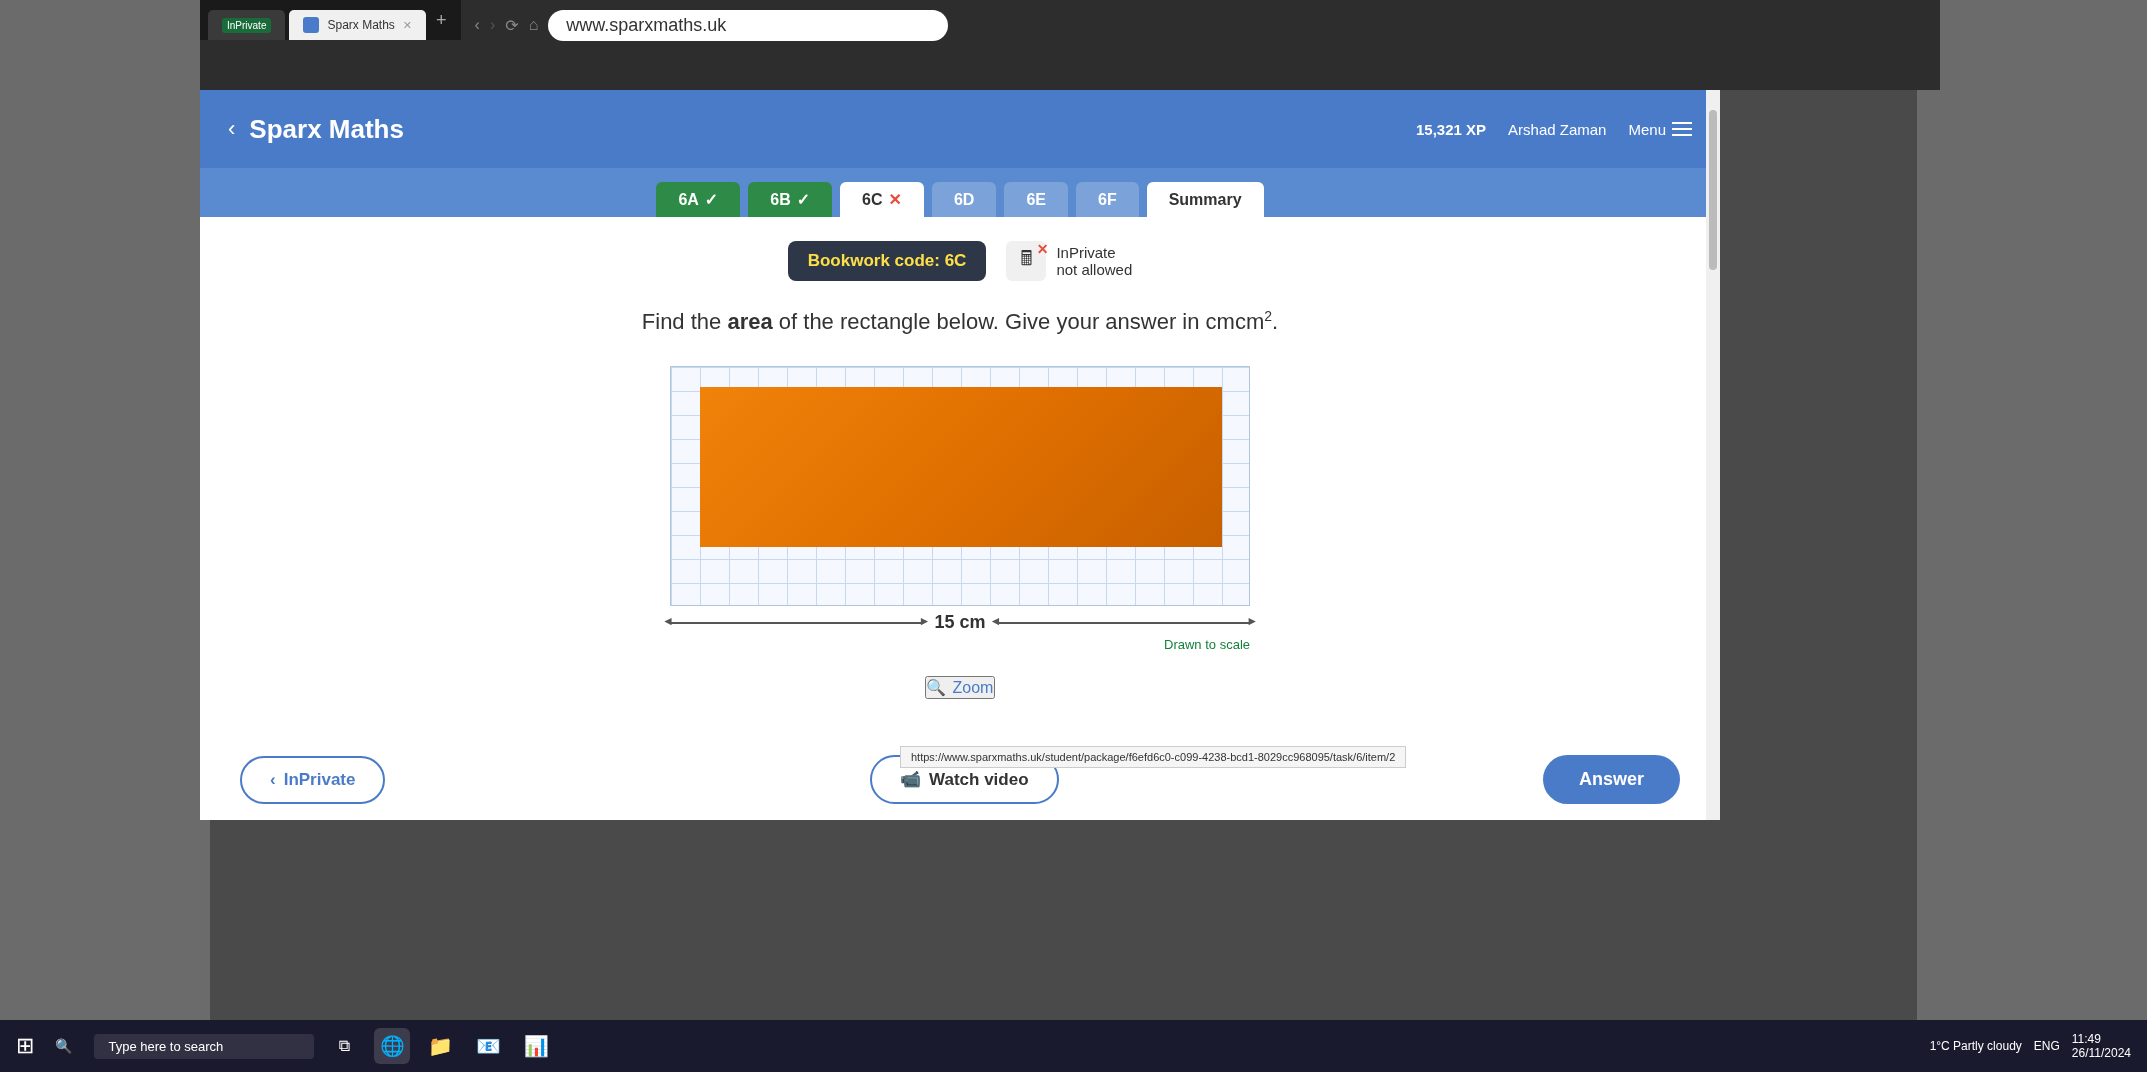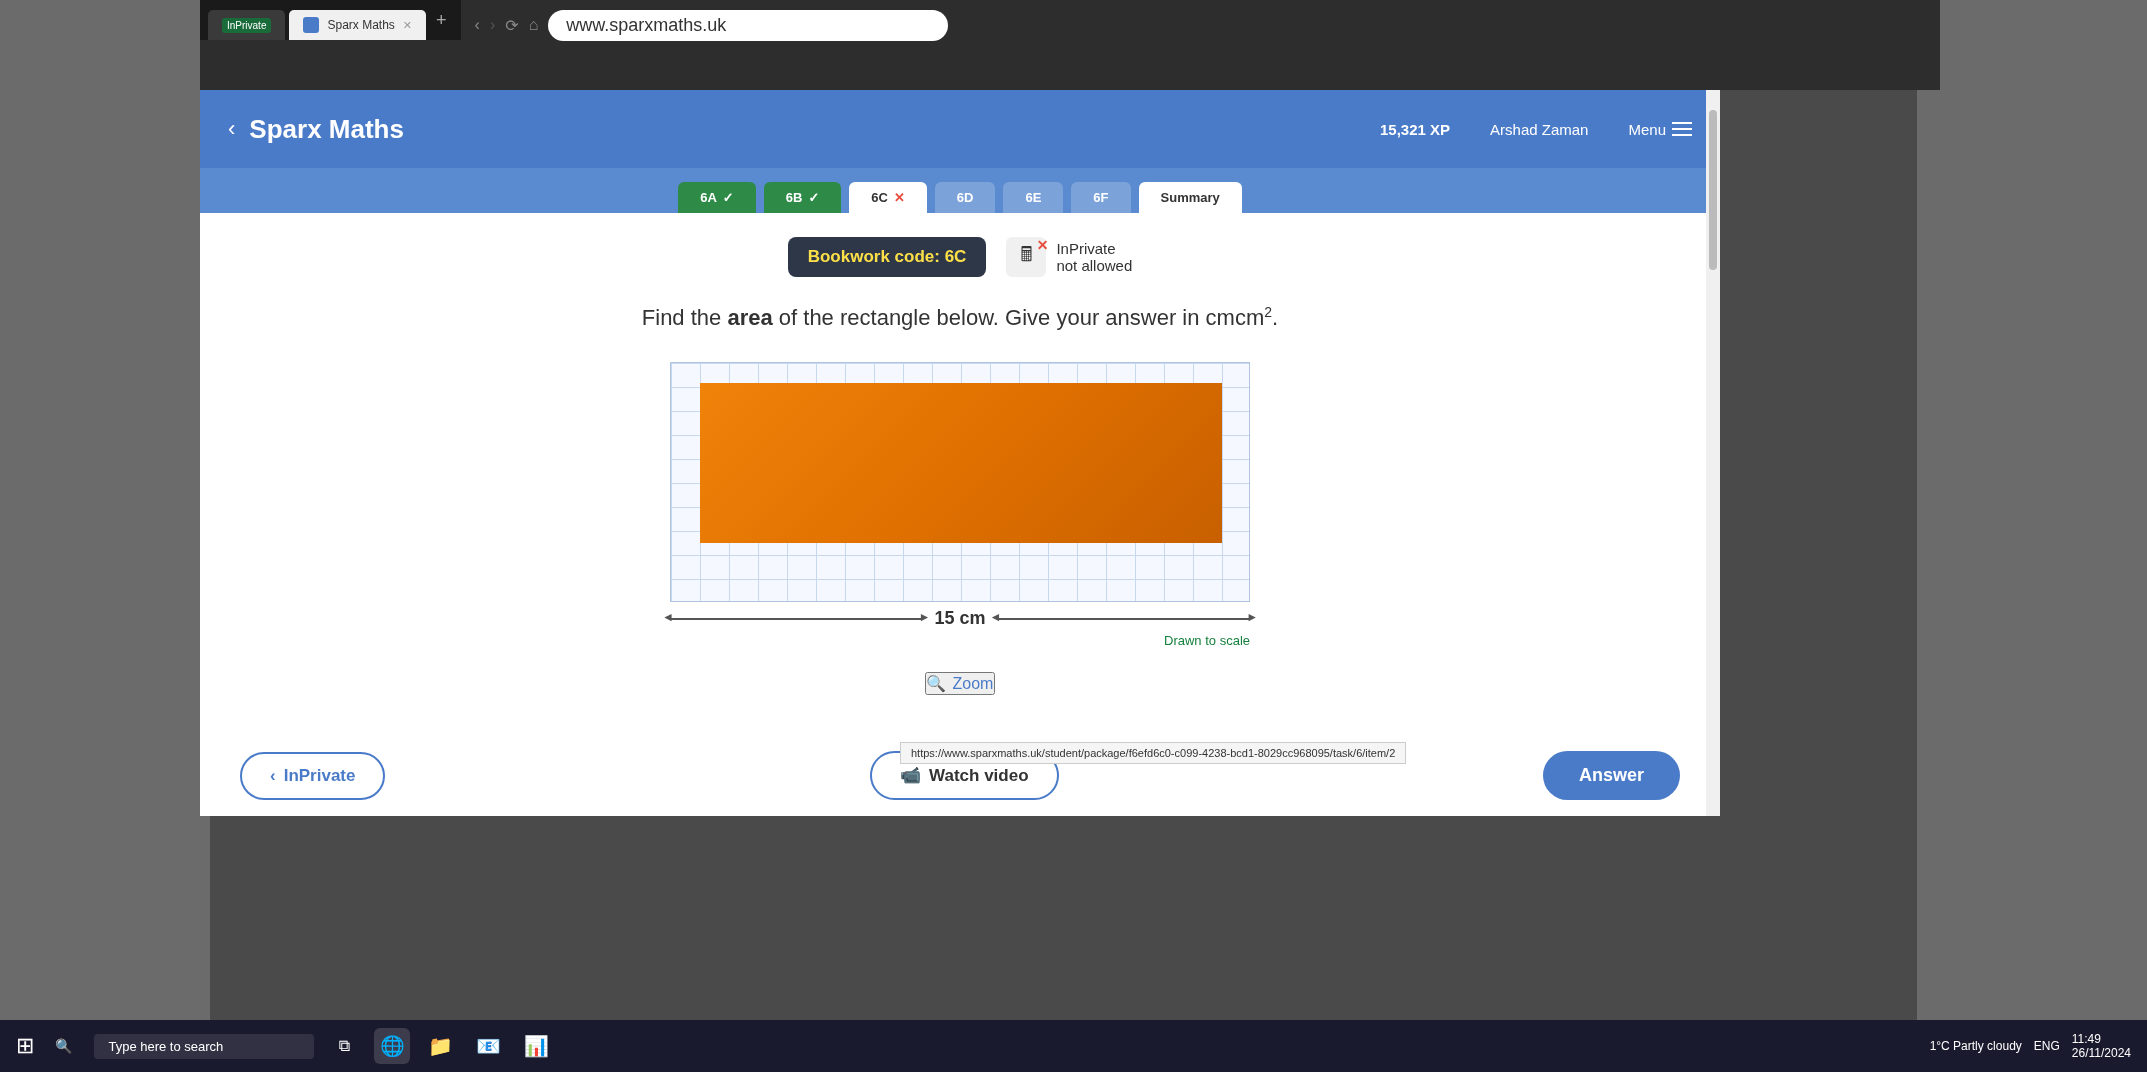--- a/index.html
+++ b/index.html
@@ -32,21 +32,21 @@
       cursor: pointer;
     }
     .app-title {
       color: white;
       font-size: 26px;
       font-weight: 700;
     }
     .nav-right {
       display: flex;
       align-items: center;
-      gap: 40px;
+      gap: 22px;
     }
     .xp-display {
       color: white;
       font-size: 15px;
       font-weight: 600;
     }
     .user-name {
       color: white;
       font-size: 15px;
     }
@@ -74,21 +74,21 @@
     .tabs-bar {
       background: #5a8bd0;
       padding: 14px 0 0 0;
       display: flex;
       justify-content: center;
       gap: 8px;
     }
     .tab-item {
       padding: 8px 22px;
       border-radius: 6px 6px 0 0;
-      font-size: 13px;
+      font-size: 16px;
       font-weight: 600;
       cursor: pointer;
       display: flex;
       align-items: center;
       gap: 6px;
       background: rgba(255,255,255,0.2);
       color: white;
     }
     .tab-item.completed-green {
       background: #2e8b47;

